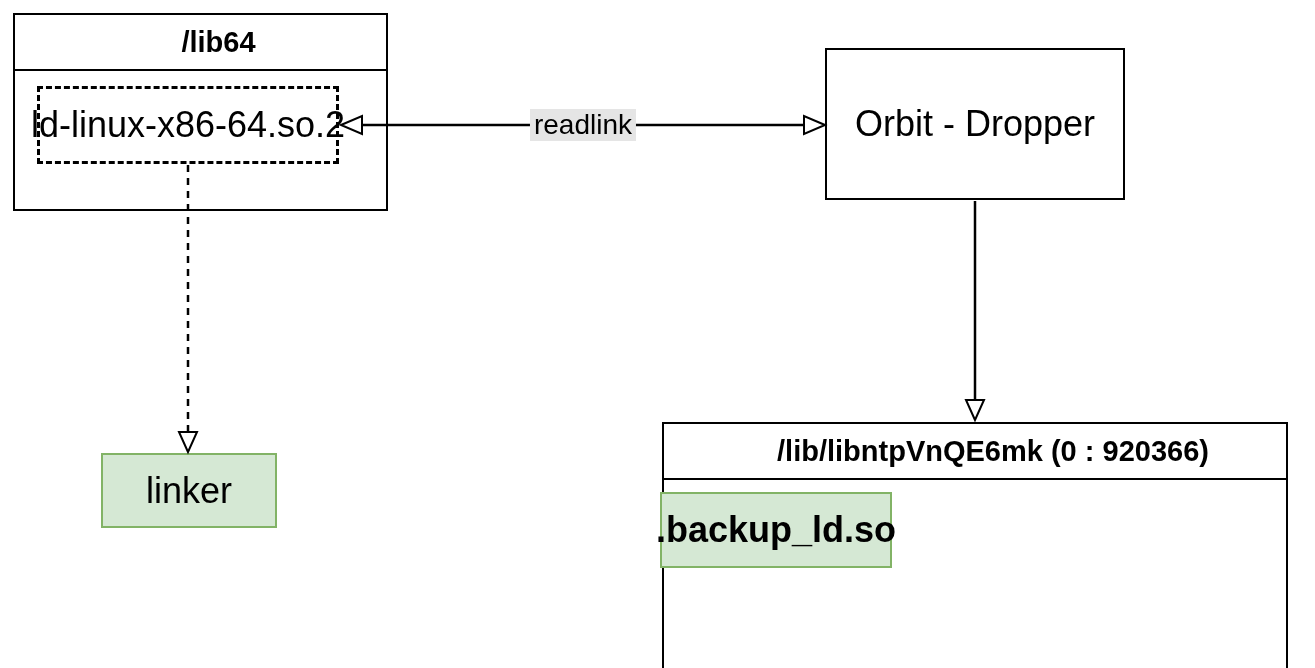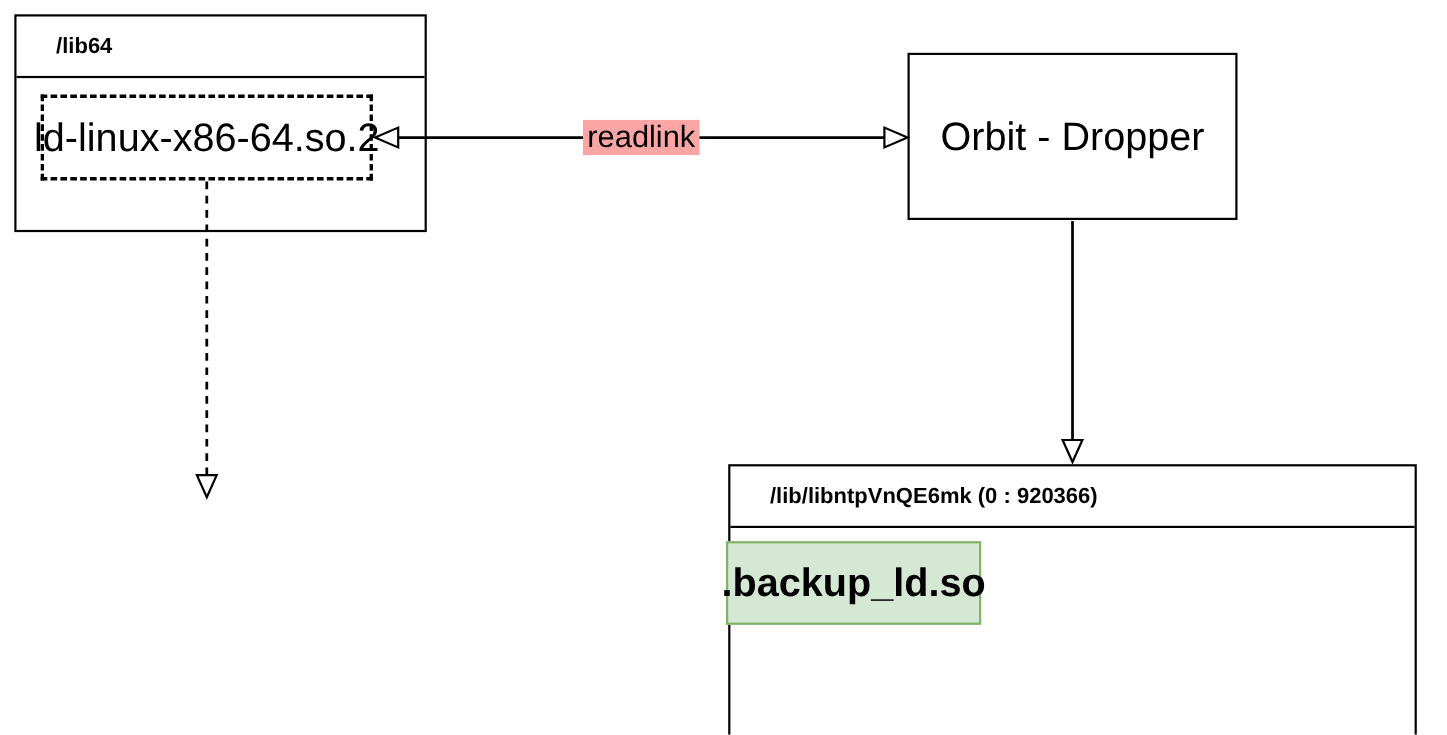--- a/index.html
+++ b/index.html
@@ -16,22 +16,22 @@
     position: absolute;
     box-sizing: border-box;
     border: 2px solid #000000;
     background: #ffffff;
     z-index: 1;
   }
   .box-header {
     height: 54px;
     line-height: 54px;
     border-bottom: 2px solid #000000;
-    text-align: left;
-    font-size: 20px;
+    text-align: center;
+    font-size: 29px;
     font-weight: bold;
     white-space: nowrap;
     padding-left: 36px;
   }
   .flex-center {
     display: flex;
     align-items: center;
     justify-content: center;
   }
   .lbl {
@@ -79,41 +79,44 @@
     stroke-linejoin: miter;
   }
   .edge-label {
     position: absolute;
     transform: translate(-50%, -50%);
     font-size: 28px;
     white-space: nowrap;
     z-index: 6;
   }
   .edge-label.white-bg {
-    background: #fca5a5;
+    background: #e5e5e5;
     padding: 0 4px;
   }
 </style>
 </head>
 <body>
 
 <div class="canvas">
 
   <div class="box" id="box-lib64">
     <div class="box-header">/lib64</div>
   </div>
 
   <div class="dashed-node flex-center" id="node-ldlinux">
     <span class="lbl">ld-linux-x86-64.so.2</span>
   </div>
 
   <div class="box flex-center" id="box-orbit">
     <span class="lbl">Orbit - Dropper</span>
   </div>
 
+  <div class="green-node flex-center" id="box-linker">
+    <span class="lbl">linker</span>
+  </div>
 
   <div class="box" id="box-libntp">
     <div class="box-header">/lib/libntpVnQE6mk (0 : 920366)</div>
   </div>
 
   <div class="green-node flex-center" id="box-backup">
     <span class="lbl">.backup_ld.so</span>
   </div>
 
   <svg class="overlay" width="1315" height="668" viewBox="0 0 1315 668">

